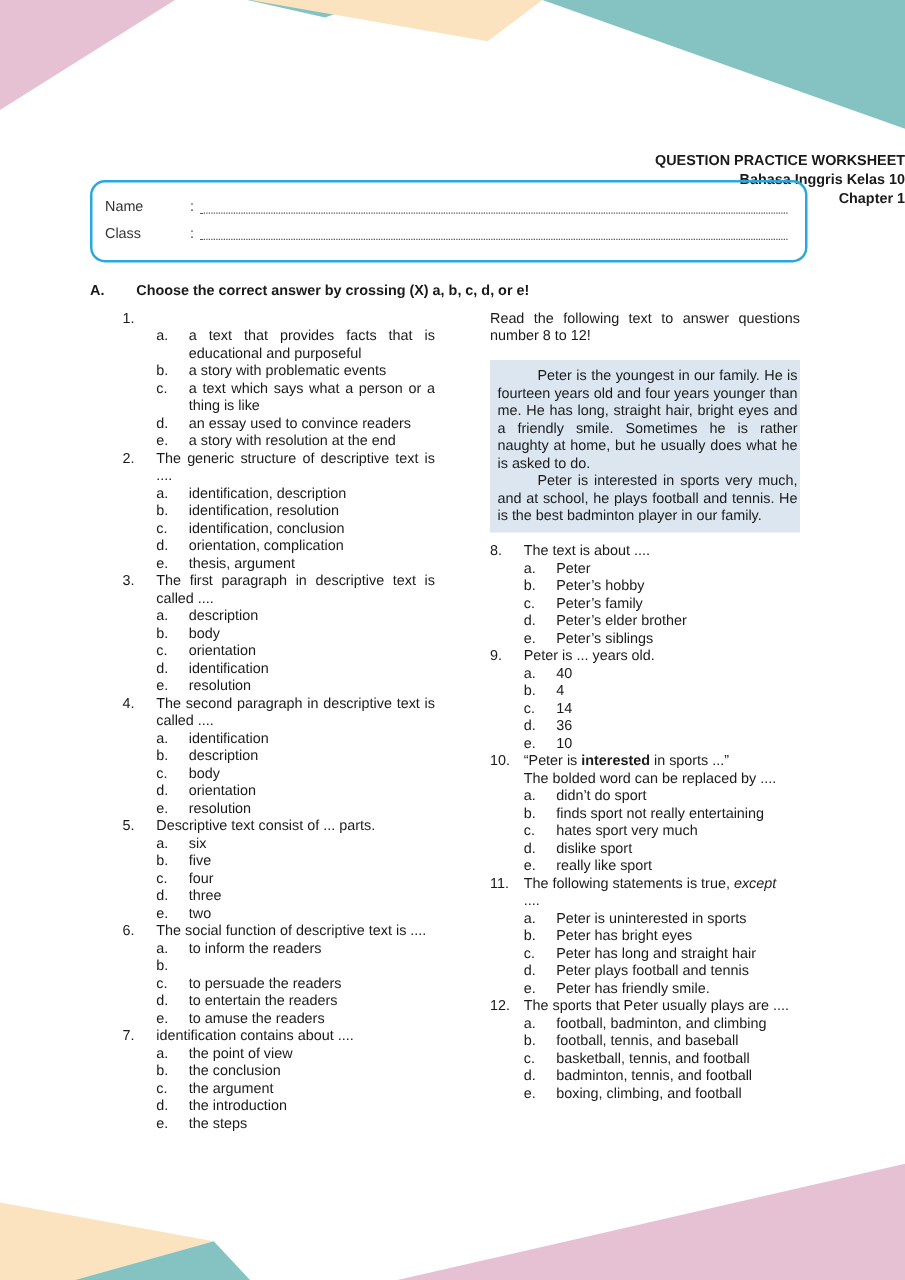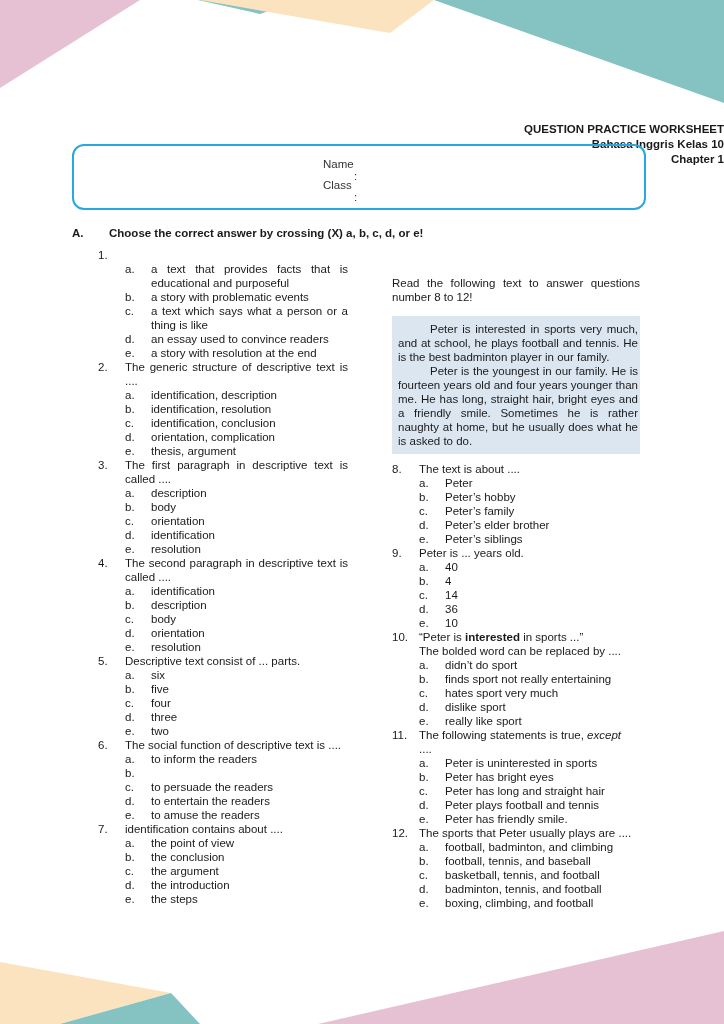--- a/index.html
+++ b/index.html
@@ -8,29 +8,29 @@
     background: #ffffff; color: #1a1a1a;
     font-family: "Liberation Sans", sans-serif;
   }
   .deco { position: absolute; left: 0; top: 0; width: 724px; height: 1024px; pointer-events: none; }
   .header { position: absolute; top: 90px; left: 0; width: 724px; text-align: right; font-weight: bold; font-size: 11.5px; line-height: 15px; margin-top: 32px; }
   .idbox {
     position: absolute; left: 72px; top: 144px; width: 574px; height: 66px;
     border: 2.5px solid #29a8df; border-radius: 12px; box-sizing: border-box;
     font-size: 11.5px; color: #333;
   }
-  .idrow { position: absolute; left: 10px; right: 14px; height: 16px; display: flex; align-items: center; flex-direction: column; }
+  .idrow { position: absolute; left: 10px; right: 14px; height: 16px; display: flex; align-items: center; }
   .idrow .lbl { width: 68px; }
   .idrow .colon { width: 6px; }
   .idrow .dots { flex: 1; border-bottom: 1px dotted #555; height: 9px; margin-left: 2px; }
   .section-title { position: absolute; left: 72px; top: 227px; font-size: 11.5px; font-weight: bold; }
   .section-title .letter { display: inline-block; width: 37px; }
   .col { position: absolute; font-size: 11.5px; line-height: 14px; }
   .col-left { left: 98px; top: 248px; width: 250px; }
-  .col-right { left: 392px; top: 248px; width: 248px; margin-top: 28px; }
+  .col-right { left: 392px; top: 248px; width: 248px; }
   .q { display: flex; }
   .q .num { width: 27px; flex: none; }
   .q .qtext { flex: 1; text-align: justify; }
   .opt { display: flex; padding-left: 27px; }
   .opt .ol { width: 26px; flex: none; }
   .opt .ot { flex: 1; text-align: justify; }
   .intro { text-align: justify; margin-bottom: 12px; }
   .passage {
     background: #dce6f1; padding: 6px 2px 6px 6px; margin-bottom: 8px; text-align: justify;
   }
@@ -253,22 +253,22 @@
       <div class="opt">
         <span class="ol">e.</span>
         <span class="ot">the steps</span>
       </div>
     </div>
   </div>
 
 <div class="col col-right">
   <div class="intro">Read the following text to answer questions number 8 to 12!</div>
   <div class="passage">
+    <p>Peter is the youngest in our family. He is fourteen years old and four years younger than me. He has long, straight hair, bright eyes and a friendly smile. Sometimes he is rather naughty at home, but he usually does what he is asked to do.</p>
     <p>Peter is interested in sports very much, and at school, he plays football and tennis. He is the best badminton player in our family.</p>
-    <p>Peter is the youngest in our family. He is fourteen years old and four years younger than me. He has long, straight hair, bright eyes and a friendly smile. Sometimes he is rather naughty at home, but he usually does what he is asked to do.</p>
   </div>
   <div id="col-right-questions">
       <div class="question">
         <div class="q">
           <span class="num">8.</span>
           <span class="qtext">The text is about ....</span>
         </div>
         <div class="opt">
           <span class="ol">a.</span>
           <span class="ot">Peter</span>

